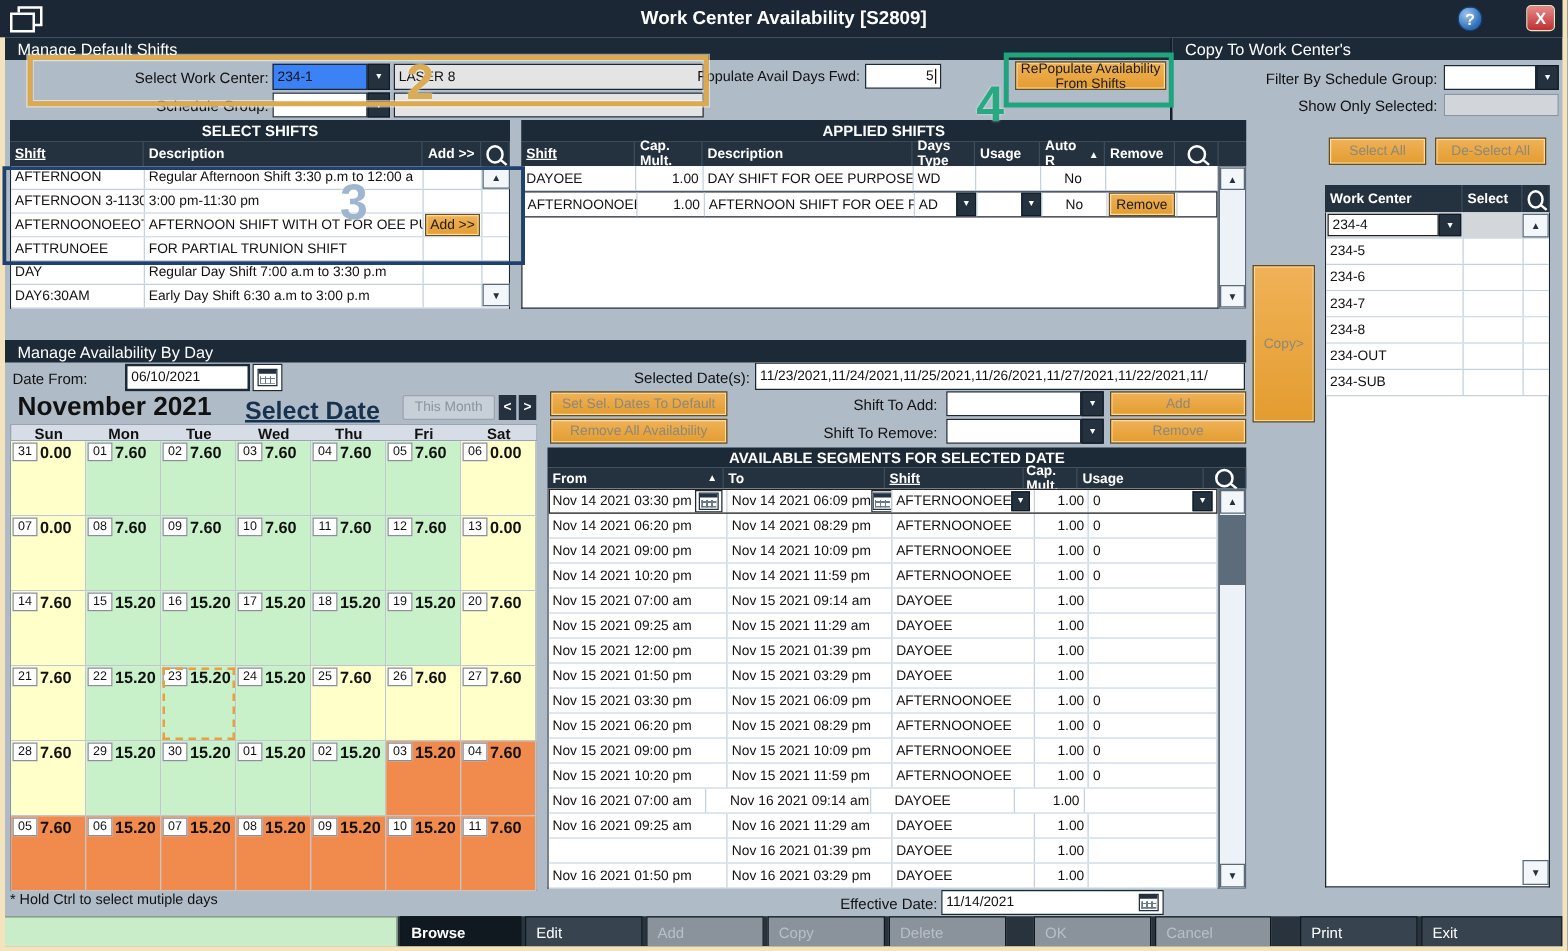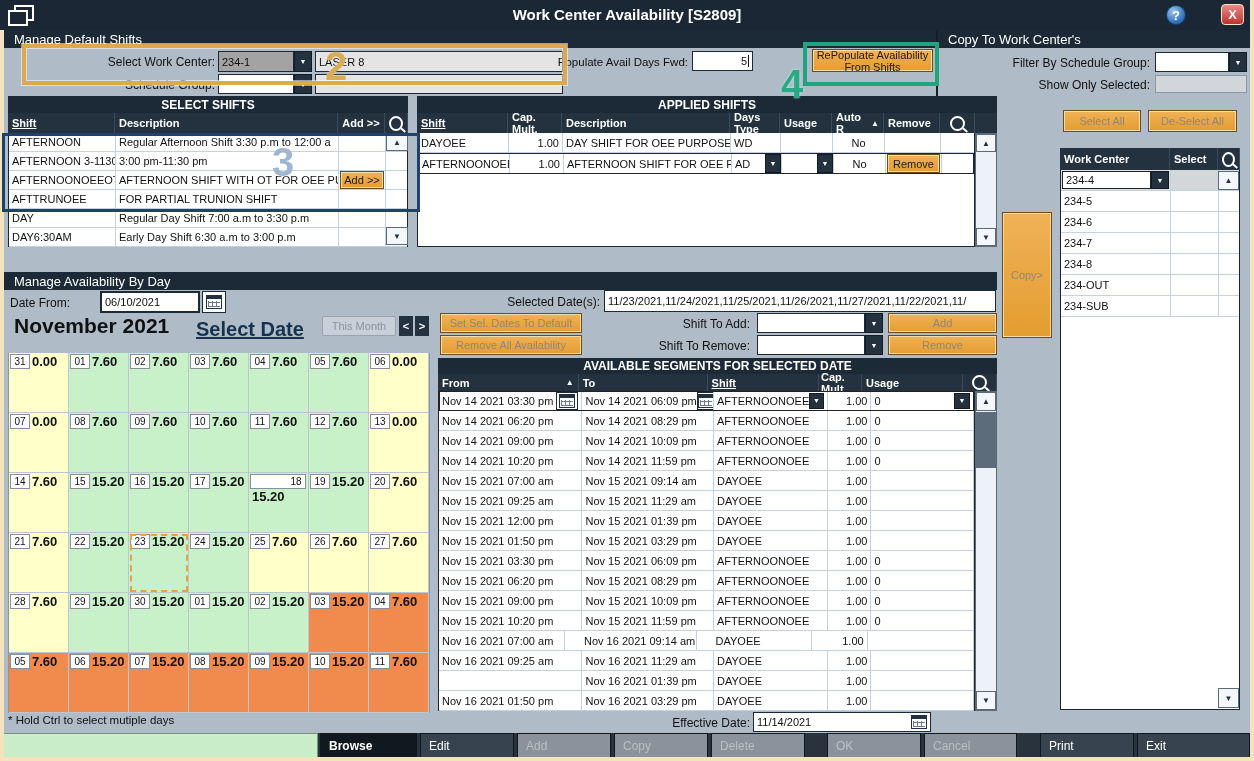--- a/index.html
+++ b/index.html
@@ -117,21 +117,21 @@
   </div>
   <div class="abs helpico">?</div>
   <div class="abs closeico">X</div>
 
   <div class="abs secthdr" style="left:4px;top:30px;width:932px">Manage Default Shifts</div>
   <div class="abs secthdr" style="left:938px;top:30px;width:312px">Copy To Work Center's</div>
   <div class="abs vdiv" style="left:936px;top:30px;width:2px;height:66px"></div>
 
   <div class="abs flex rt" style="left:10px;top:52px;width:205px;height:20px;font-size:12px">Select Work Center:</div>
   <div class="abs flex" style="left:218px;top:51px;height:21px">
-    <div class="fld" style="width:76px;height:21px;background:#a3a3a3">234-1</div>
+    <div class="fld" style="width:76px;height:21px;background:#3b82f6">234-1</div>
     <div class="darr" style="height:21px">▼</div>
   </div>
   <div class="abs gfld" style="left:315px;top:51px;width:248px;height:21px">LASER 8</div>
 
   <div class="abs flex rt" style="left:90px;top:75px;width:125px;height:19px;font-size:12px">Schedule Group:</div>
   <div class="abs flex" style="left:218px;top:74px;height:20px">
     <div class="fld" style="width:76px;height:20px"></div>
     <div class="darr" style="height:20px">▼</div>
   </div>
   <div class="abs gfld" style="left:315px;top:74px;width:248px;height:20px"></div>
@@ -307,20 +307,29 @@
 
   <div class="abs flex rt" style="left:470px;top:292px;width:130px;height:20px;font-size:12px">Selected Date(s):</div>
   <div class="abs fld nowrap" style="left:604px;top:290px;width:392px;height:22px;font-size:11px">11/23/2021,11/24/2021,11/25/2021,11/26/2021,11/27/2021,11/22/2021,11/</div>
 
   <div class="abs bold" style="left:14px;top:314px;font-size:21px">November 2021</div>
   <div class="abs bold und" style="left:196px;top:318px;font-size:20px;color:#16324F">Select Date</div>
   <div class="abs flex" style="left:322px;top:316px;width:74px;height:20px;background:#C7CFD8;border:1px solid #9AA4B0;color:#8A94A0;justify-content:center;border-radius:2px">This Month</div>
   <div class="abs flex" style="left:399px;top:316px;width:14px;height:20px;background:#24323F;color:#fff;justify-content:center;font-weight:bold">&lt;</div>
   <div class="abs flex" style="left:415px;top:316px;width:14px;height:20px;background:#24323F;color:#fff;justify-content:center;font-weight:bold">&gt;</div>
 
+  <div class="abs dayhdr" style="left:8px;top:339px;width:422px;height:14px" id="cal-dayhdr">
+      <div>Sun</div>
+      <div>Mon</div>
+      <div>Tue</div>
+      <div>Wed</div>
+      <div>Thu</div>
+      <div>Fri</div>
+      <div>Sat</div>
+    </div>
   <div class="abs calgrid" style="left:8px;top:353px;width:422px;height:360px" id="cal-grid">
       <div class="cal-week">
         <div class="cal-cell y"><div class="daynum" style="display: inline-block;">31</div><div class="dayval" style="display: inline-block;">0.00</div></div>
         <div class="cal-cell g"><div class="daynum" style="display: inline-block;">01</div><div class="dayval" style="display: inline-block;">7.60</div></div>
         <div class="cal-cell g"><div class="daynum" style="display: inline-block;">02</div><div class="dayval" style="display: inline-block;">7.60</div></div>
         <div class="cal-cell g"><div class="daynum" style="display: inline-block;">03</div><div class="dayval" style="display: inline-block;">7.60</div></div>
         <div class="cal-cell g"><div class="daynum" style="display: inline-block;">04</div><div class="dayval" style="display: inline-block;">7.60</div></div>
         <div class="cal-cell g"><div class="daynum" style="display: inline-block;">05</div><div class="dayval" style="display: inline-block;">7.60</div></div>
         <div class="cal-cell y"><div class="daynum" style="display: inline-block;">06</div><div class="dayval" style="display: inline-block;">0.00</div></div>
       </div>
@@ -331,21 +340,21 @@
         <div class="cal-cell g"><div class="daynum" style="display: inline-block;">10</div><div class="dayval" style="display: inline-block;">7.60</div></div>
         <div class="cal-cell g"><div class="daynum" style="display: inline-block;">11</div><div class="dayval" style="display: inline-block;">7.60</div></div>
         <div class="cal-cell g"><div class="daynum" style="display: inline-block;">12</div><div class="dayval" style="display: inline-block;">7.60</div></div>
         <div class="cal-cell y"><div class="daynum" style="display: inline-block;">13</div><div class="dayval" style="display: inline-block;">0.00</div></div>
       </div>
       <div class="cal-week">
         <div class="cal-cell y"><div class="daynum" style="display: inline-block;">14</div><div class="dayval" style="display: inline-block;">7.60</div></div>
         <div class="cal-cell g"><div class="daynum" style="display: inline-block;">15</div><div class="dayval" style="display: inline-block;">15.20</div></div>
         <div class="cal-cell g"><div class="daynum" style="display: inline-block;">16</div><div class="dayval" style="display: inline-block;">15.20</div></div>
         <div class="cal-cell g"><div class="daynum" style="display: inline-block;">17</div><div class="dayval" style="display: inline-block;">15.20</div></div>
-        <div class="cal-cell g"><div class="daynum" style="display: inline-block; padding-left: 36px;">18</div><div class="dayval" style="display: inline-block;">15.20</div></div>
+        <div class="cal-cell g"><div class="daynum" style="display: inline-block;">18</div><div class="dayval" style="display: inline-block;">15.20</div></div>
         <div class="cal-cell g"><div class="daynum" style="display: inline-block;">19</div><div class="dayval" style="display: inline-block;">15.20</div></div>
         <div class="cal-cell y"><div class="daynum" style="display: inline-block;">20</div><div class="dayval" style="display: inline-block;">7.60</div></div>
       </div>
       <div class="cal-week">
         <div class="cal-cell y"><div class="daynum" style="display: inline-block;">21</div><div class="dayval" style="display: inline-block;">7.60</div></div>
         <div class="cal-cell g"><div class="daynum" style="display: inline-block;">22</div><div class="dayval" style="display: inline-block;">15.20</div></div>
         <div class="cal-cell g sel"><div class="daynum" style="display: inline-block;">23</div><div class="dayval" style="display: inline-block;">15.20</div></div>
         <div class="cal-cell g"><div class="daynum" style="display: inline-block;">24</div><div class="dayval" style="display: inline-block;">15.20</div></div>
         <div class="cal-cell y"><div class="daynum" style="display: inline-block;">25</div><div class="dayval" style="display: inline-block;">7.60</div></div>
         <div class="cal-cell y"><div class="daynum" style="display: inline-block;">26</div><div class="dayval" style="display: inline-block;">7.60</div></div>

